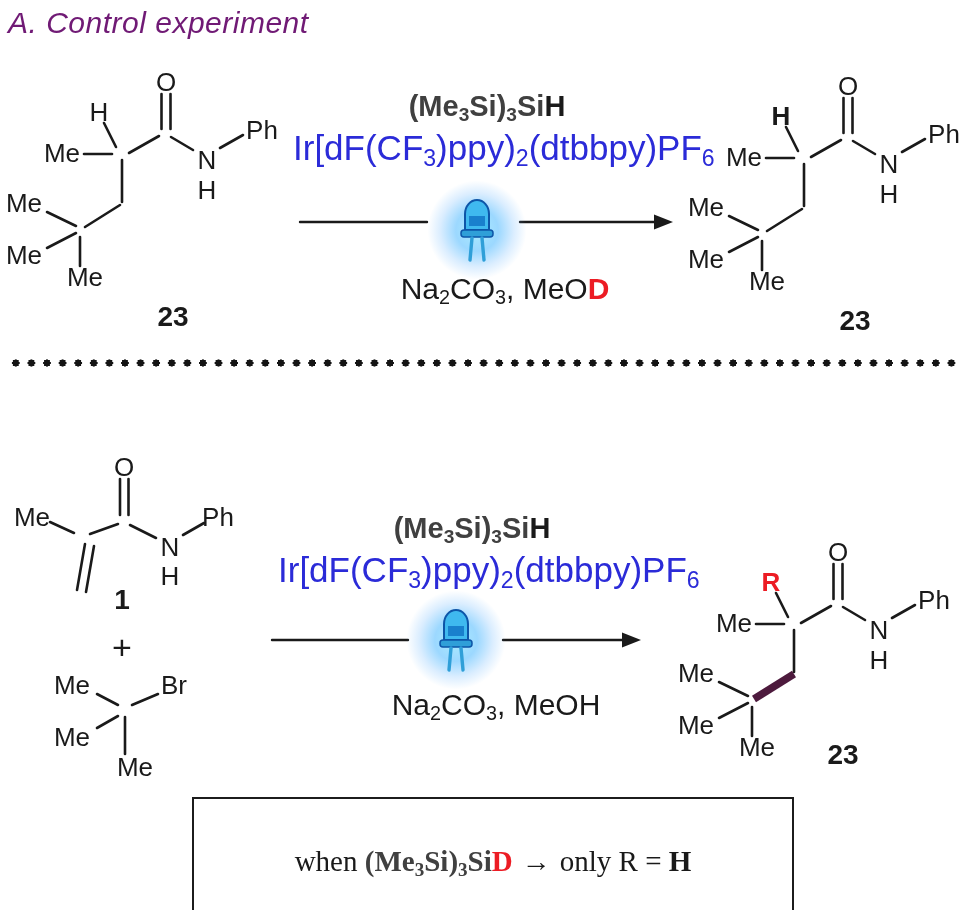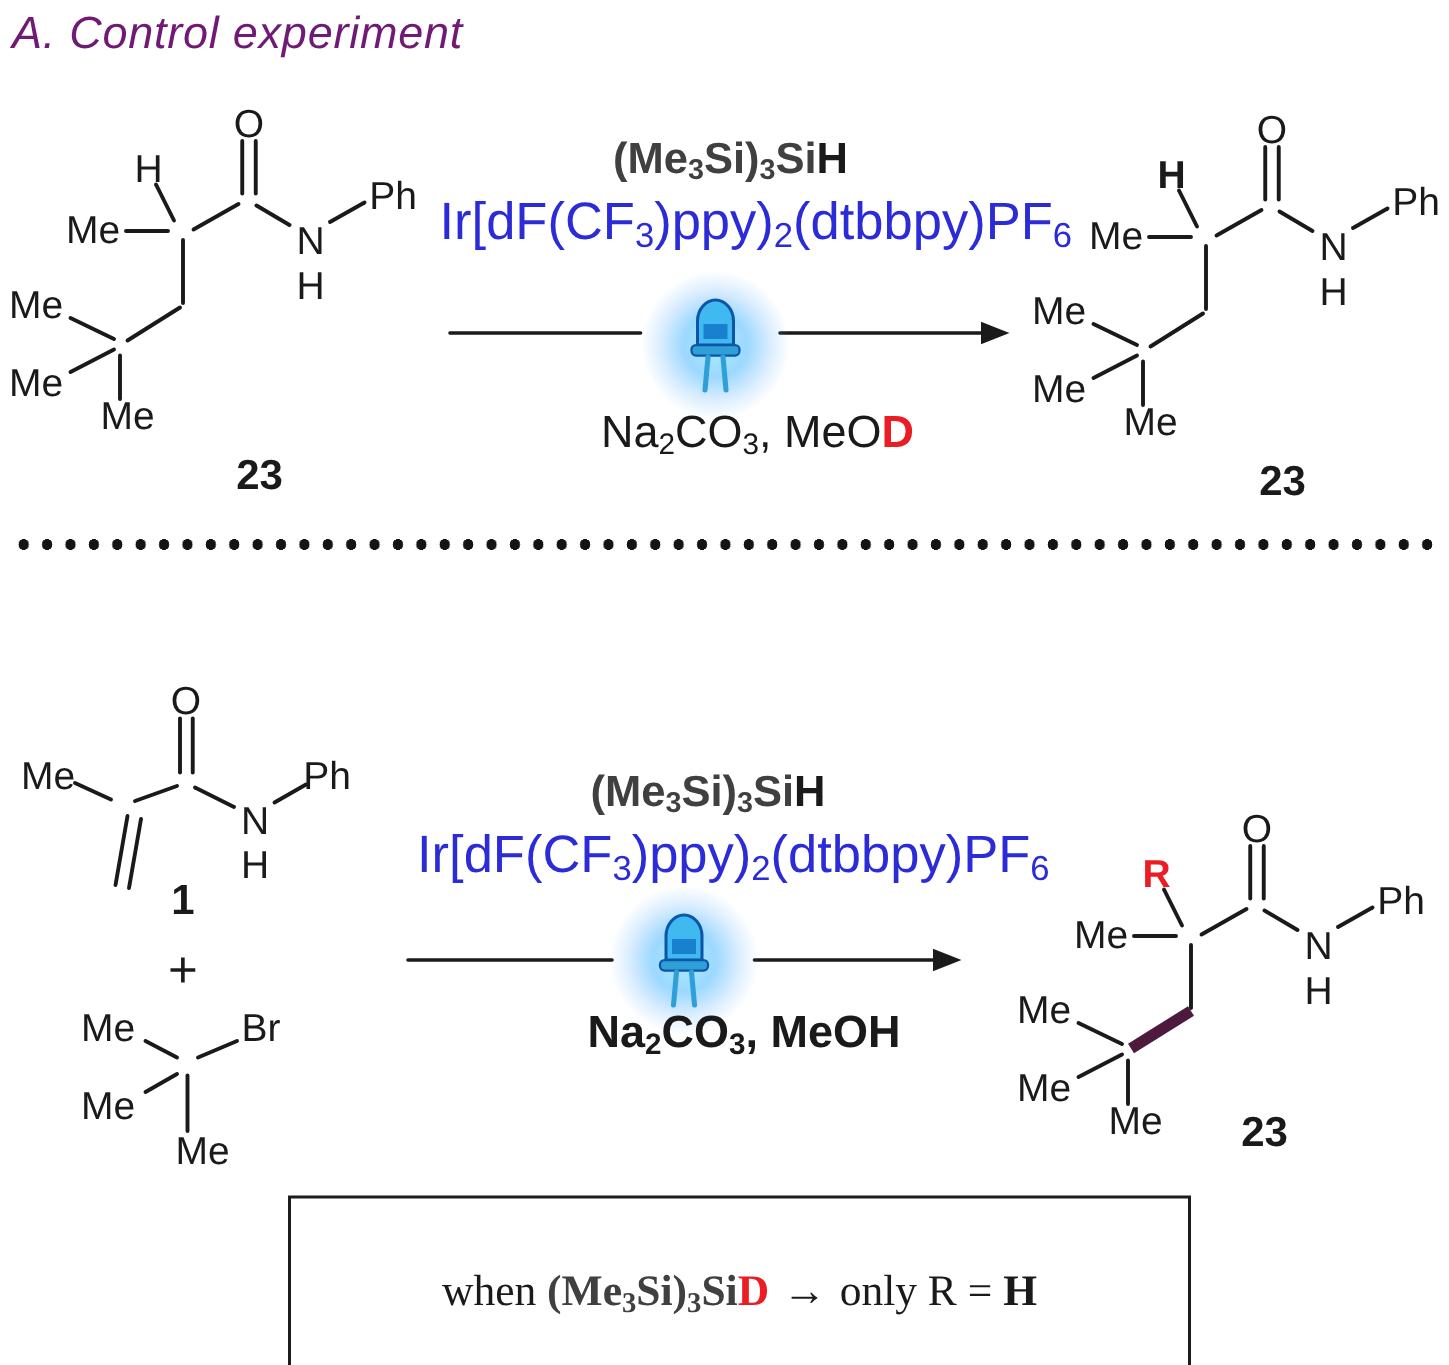--- a/index.html
+++ b/index.html
@@ -192,21 +192,21 @@
   <div class="abs glow" style="left:406px; top:590px;">
     <svg width="36" height="64" viewBox="0 0 36 64">
       <path d="M6 16 a12 14 0 0 1 24 0 v16 h-24 z" fill="#3fb9ef" stroke="#0d55a8" stroke-width="2"></path>
       <rect x="10" y="18" width="16" height="10" fill="#0d6ec2" opacity="0.75"></rect>
       <rect x="2" y="32" width="32" height="7" rx="3" fill="#2f9fd8" stroke="#0d55a8" stroke-width="1.5"></rect>
       <line x1="13" y1="40" x2="11" y2="62" style="stroke:#2f9fd8; stroke-width:3.4"></line>
       <line x1="23" y1="40" x2="25" y2="62" style="stroke:#2f9fd8; stroke-width:3.4"></line>
     </svg>
   </div>
 
-  <div class="abs ctr solv" style="left:296px; top:672px; width:400px;font-weight:bold;">
+  <div class="abs ctr solv" style="left:296px; top:688px; width:400px;">
     <span>Na</span><span class="sub">2</span><span>CO</span><span class="sub">3</span><span>, MeOH</span>
   </div>
 
   <svg class="abs" style="left:672px; top:530px;" width="294" height="260">
     <g>
       <line x1="161.5" y1="34" x2="161.5" y2="69"></line>
       <line x1="170.5" y1="34" x2="170.5" y2="69"></line>
       <line x1="171" y1="77" x2="193" y2="90"></line>
       <line x1="220" y1="88" x2="243" y2="75"></line>
       <line x1="159" y1="76" x2="129" y2="93"></line>

